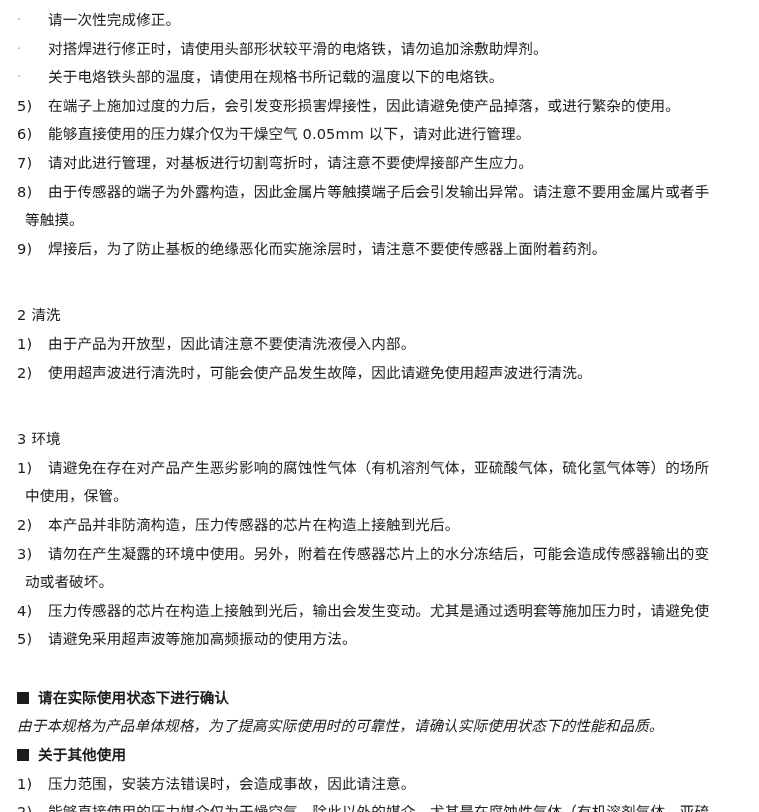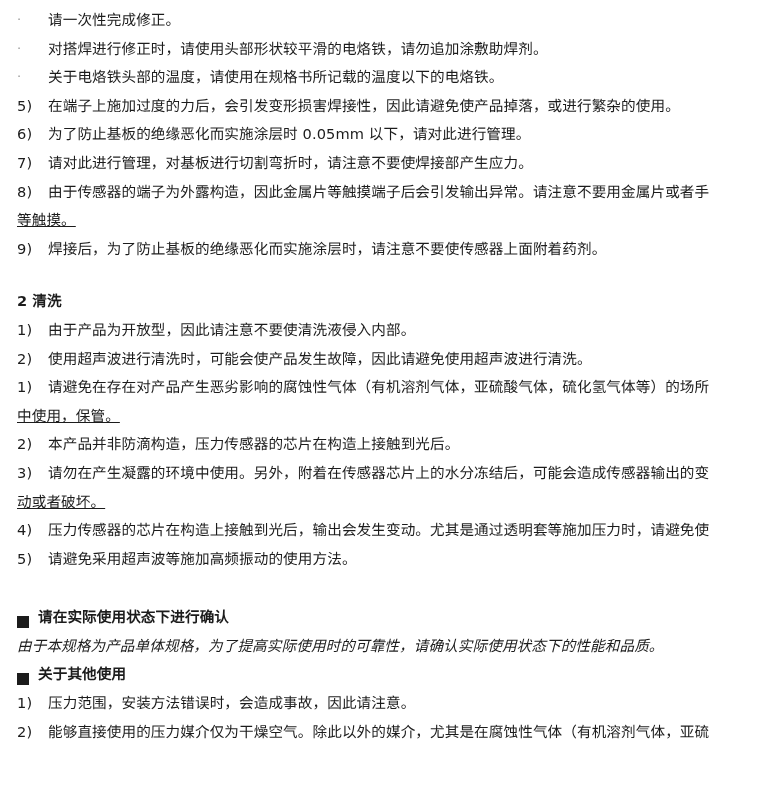--- a/index.html
+++ b/index.html
@@ -59,38 +59,37 @@
     color: #9a9a9a;
     font-size: 13px;
   }
   .li-text {
     flex: 1 1 auto;
     text-indent: 0;
   }
 
   
   .li-cont {
-    margin-left: 0;
-    text-decoration: underline;
+    margin-left: 8px;
   }
 
   
   .heading {
-    font-weight: bold;
-    margin-top: 24px;
+    font-weight: normal;
+    margin-top: 38px;
     margin-bottom: 0;
   }
   .heading .num {
     margin-right: 5px;
   }
 
   
   .sq-heading {
     display: flex;
-    align-items: center;
+    align-items: flex-start;
     font-weight: bold;
   }
   .sq-glyph {
     flex: 0 0 auto;
     display: inline-block;
     width: 12px;
     height: 12px;
     background: #1c1c1c;
     margin: 8px 9px 0 0;
   }
@@ -126,21 +125,21 @@
         <span class="li-text">关于电烙铁头部的温度，请使用在规格书所记载的温度以下的电烙铁。</span>
       </div>
 
       <div class="li">
         <span class="li-marker">5)</span>
         <span class="li-text">在端子上施加过度的力后，会引发变形损害焊接性，因此请避免使产品掉落，或进行繁杂的使用。</span>
       </div>
 
       <div class="li">
         <span class="li-marker">6)</span>
-        <span class="li-text">为了防止基板的绝缘恶化而实施涂层时 0.05mm 以下，请对此进行管理。</span>
+        <span class="li-text">能够直接使用的压力媒介仅为干燥空气 0.05mm 以下，请对此进行管理。</span>
       </div>
 
       <div class="li">
         <span class="li-marker">7)</span>
         <span class="li-text">请对此进行管理，对基板进行切割弯折时，请注意不要使焊接部产生应力。</span>
       </div>
 
       <div class="li">
         <span class="li-marker">8)</span>
         <span class="li-text">由于传感器的端子为外露构造，因此金属片等触摸端子后会引发输出异常。请注意不要用金属片或者手</span>
@@ -165,20 +164,23 @@
         <span class="li-text">由于产品为开放型，因此请注意不要使清洗液侵入内部。</span>
       </div>
 
       <div class="li">
         <span class="li-marker">2)</span>
         <span class="li-text">使用超声波进行清洗时，可能会使产品发生故障，因此请避免使用超声波进行清洗。</span>
       </div>
     </div>
 
     <div class="block">
+      <div class="heading">
+        <span class="num">3</span><span>环境</span>
+      </div>
 
       <div class="li">
         <span class="li-marker">1)</span>
         <span class="li-text">请避免在存在对产品产生恶劣影响的腐蚀性气体（有机溶剂气体，亚硫酸气体，硫化氢气体等）的场所</span>
       </div>
       <div class="li-cont">中使用，保管。</div>
 
       <div class="li">
         <span class="li-marker">2)</span>
         <span class="li-text">本产品并非防滴构造，压力传感器的芯片在构造上接触到光后。</span>

